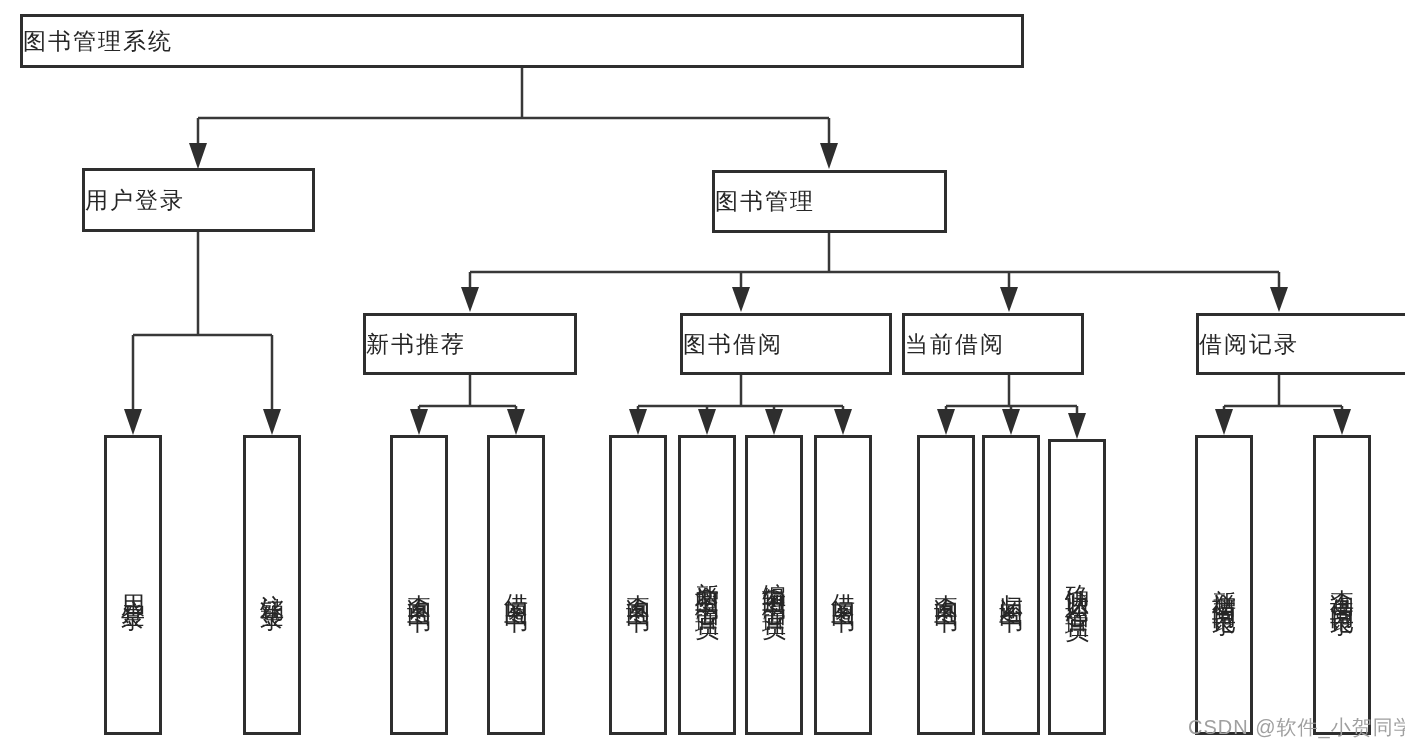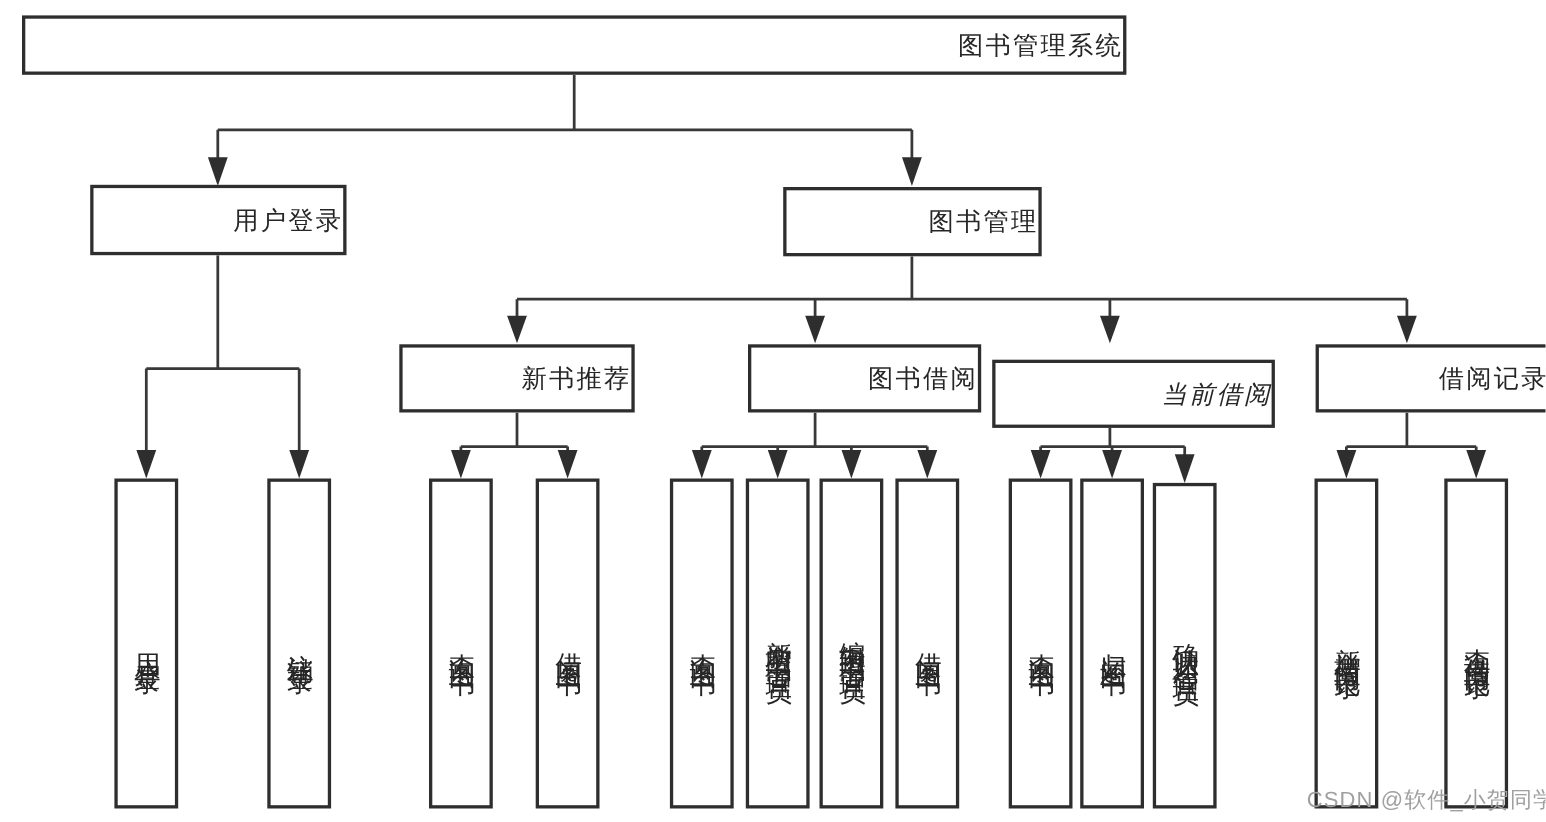--- a/index.html
+++ b/index.html
@@ -15,21 +15,21 @@
     background:var(--bg);
     font-family:"Liberation Sans","DejaVu Sans",sans-serif;
     color:var(--text);
   }
   #stage{position:absolute;inset:0;width:1405px;height:747px;}
   svg.connectors{position:absolute;left:0;top:0;z-index:1;}
   .node{
     position:absolute;z-index:2;
     background:#fff;border:3px solid var(--border);
     box-sizing:border-box;
-    display:flex;align-items:center;justify-content:flex-end;
+    display:flex;align-items:center;justify-content:flex-start;
     font-size:23px;letter-spacing:2px;color:var(--text);
   }
   .leaf{
     position:absolute;z-index:2;
     background:#fff;border:3px solid var(--border);
     box-sizing:border-box;
     display:flex;align-items:center;justify-content:center;
     top:435px;width:58px;height:300px;
   }
   .leaf .vtext{
@@ -91,21 +91,21 @@
   <div class="node" style="left:363px;top:313px;width:214px;height:62px;">
     <span>新书推荐</span>
   </div>
 
   <div class="node" style="left:712px;top:170px;width:235px;height:63px;">
     <span>图书管理</span>
   </div>
   <div class="node" style="left:635px;top:313px;width:212px;height:62px;margin-left:45px;">
     <span>图书借阅</span>
   </div>
-  <div class="node" style="left:902px;top:327px;width:257px;height:62px;font-style:italic;">
+  <div class="node" style="left:902px;top:313px;width:182px;height:62px;">
     <span>当前借阅</span>
   </div>
   <div class="node" style="left:1172px;top:313px;width:215px;height:62px;margin-left:24px;">
     <span>借阅记录</span>
   </div>
 
   <div class="leaf" style="left:104px;">
     <span class="vtext">用户登录</span>
   </div>
   <div class="leaf" style="left:243px;">

